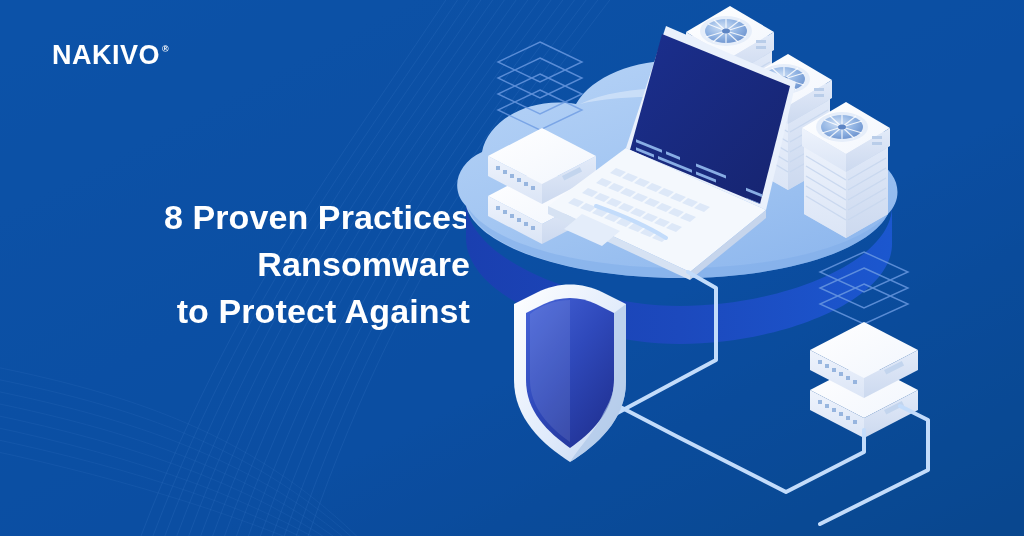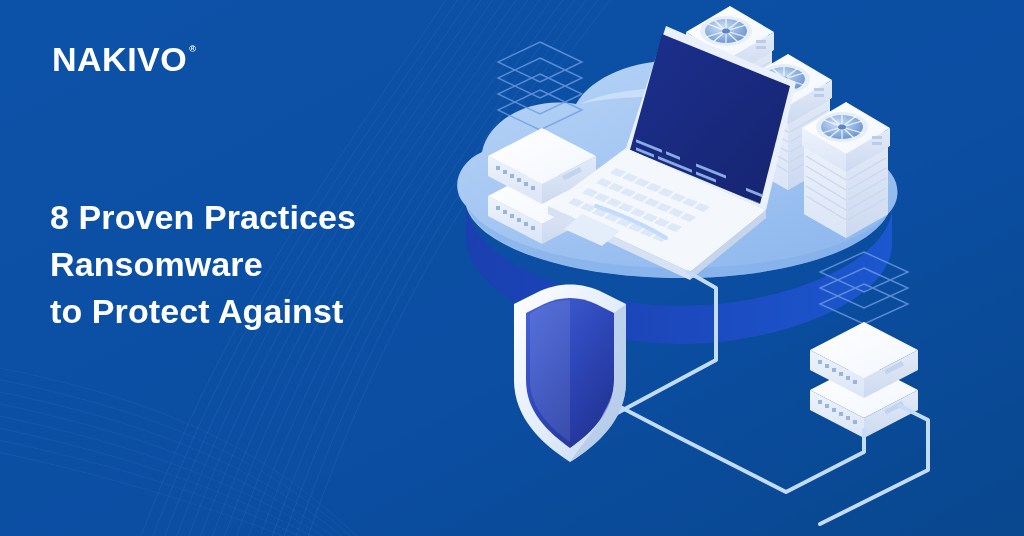--- a/index.html
+++ b/index.html
@@ -14,36 +14,37 @@
     background:#0b4ea2; overflow:hidden;
   }
   .bg-layer { position:absolute; inset:0; }
   .bg-waves { position:absolute; inset:0; opacity:.55; }
   
   #logo {
     position:absolute; left:52px; top:42px;
     display:flex; align-items:flex-start;
   }
   #logo .wordmark {
-    color:#ffffff; font-size:34px; font-weight:bold;
+    color:#ffffff; font-size:27px; font-weight:bold;
     letter-spacing:.5px; line-height:1;
   }
   #logo .reg {
     color:#ffffff; font-size:9px; font-weight:bold;
     margin-left:2px; margin-top:3px; line-height:1;
   }
   
   #headline {
     position:absolute; left:50px; top:194px;
     width:420px;
   }
   #headline .line {
     color:#ffffff; font-size:34px; font-weight:bold;
     line-height:47px; letter-spacing:.1px;
     white-space:nowrap;
+    text-align:right;
   }
   
   #illustration {
     position:absolute; left:430px; top:0;
     width:594px; height:536px;
   }
   #illustration svg { display:block; width:594px; height:536px; }
 </style>
 </head>
 <body>

